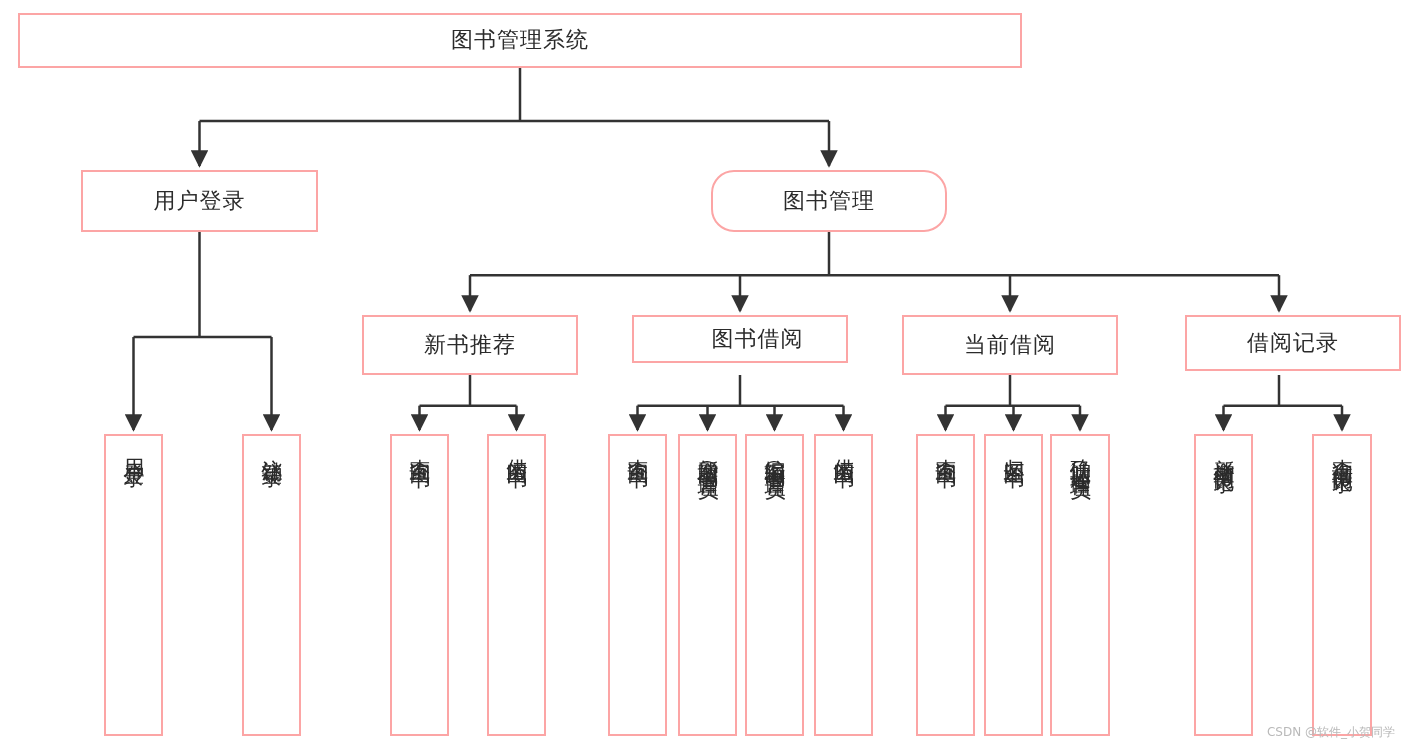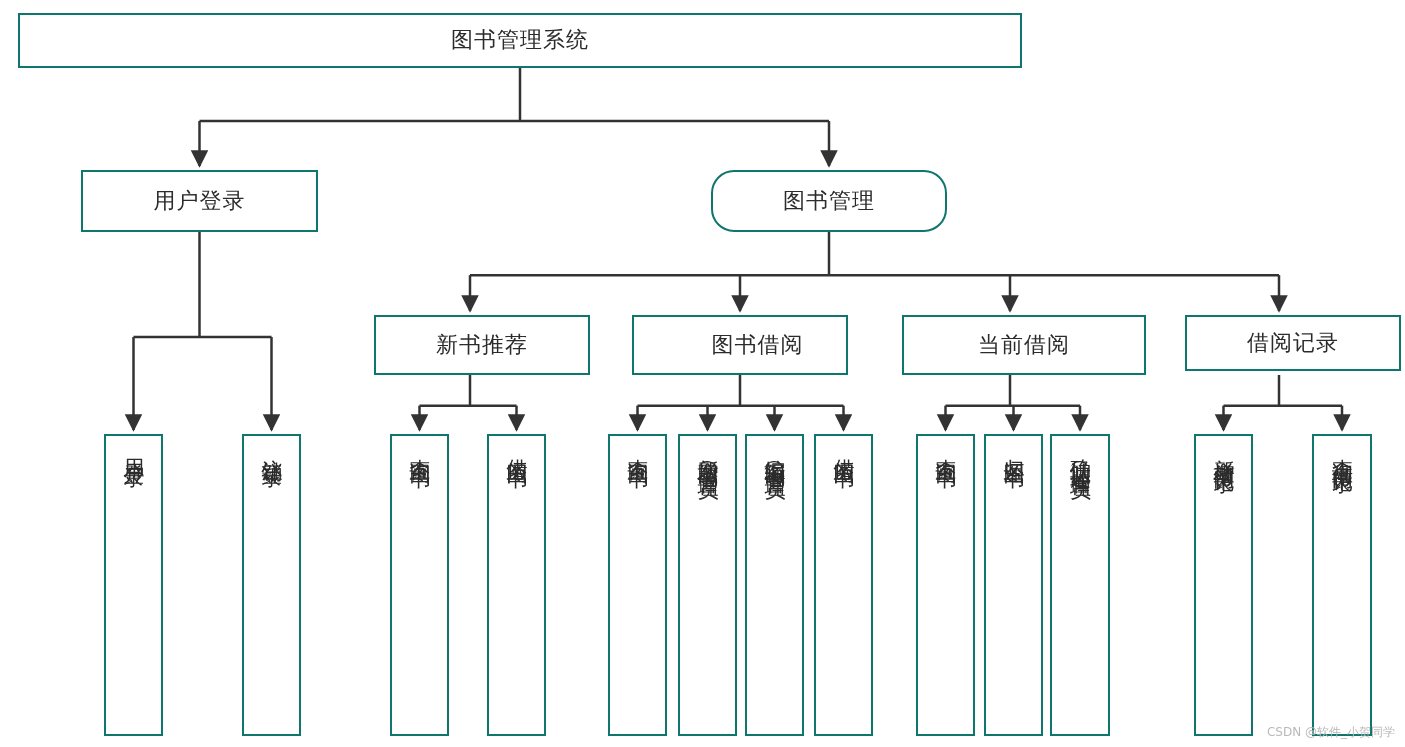--- a/index.html
+++ b/index.html
@@ -20,21 +20,21 @@
   svg.edges {
     position: absolute;
     left: 0;
     top: 0;
     width: 1405px;
     height: 747px;
   }
   .node {
     position: absolute;
     box-sizing: border-box;
-    border: 2px solid #0f766e;
+    border: 2px solid #fca5a5;
     background: #ffffff;
     display: flex;
     align-items: center;
     justify-content: center;
   }
   .node-h .label {
     font-size: 22px;
     color: #2b2b2b;
     letter-spacing: 1px;
     line-height: 1.2;
@@ -115,27 +115,27 @@
   <div id="node-layer">
       <div class="node node-h" style="left: 18px; top: 13px; width: 1004px; height: 55px;">
         <span class="label">图书管理系统</span>
       </div>
       <div class="node node-h" style="left: 81px; top: 170px; width: 237px; height: 62px;">
         <span class="label">用户登录</span>
       </div>
       <div class="node node-h" style="left: 711px; top: 170px; width: 236px; height: 62px; border-radius: 23px;">
         <span class="label">图书管理</span>
       </div>
-      <div class="node node-h" style="left: 362px; top: 315px; width: 216px; height: 60px; margin-left: 12px;">
+      <div class="node node-h" style="left: 362px; top: 315px; width: 216px; height: 60px;">
         <span class="label">新书推荐</span>
       </div>
-      <div class="node node-h" style="left: 632px; top: 315px; width: 216px; height: 60px; padding-left: 35px;">
+      <div class="node node-h" style="left: 632px; top: 315px; width: 216px; height: 48px; padding-left: 35px;">
         <span class="label">图书借阅</span>
       </div>
-      <div class="node node-h" style="left: 902px; top: 315px; width: 244px; height: 60px;">
+      <div class="node node-h" style="left: 902px; top: 315px; width: 216px; height: 60px;">
         <span class="label">当前借阅</span>
       </div>
       <div class="node node-h" style="left: 1185px; top: 315px; width: 216px; height: 56px;">
         <span class="label">借阅记录</span>
       </div>
       <div class="node node-v" style="left: 104px; top: 434px; width: 59px; height: 302px;">
         <span class="label">用户登录</span>
       </div>
       <div class="node node-v" style="left: 242px; top: 434px; width: 59px; height: 302px;">
         <span class="label">注销登录</span>

